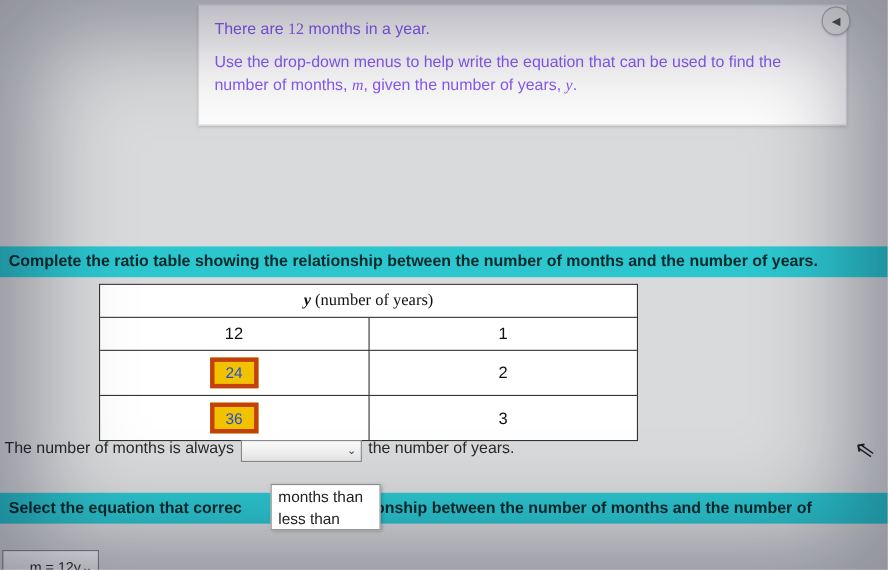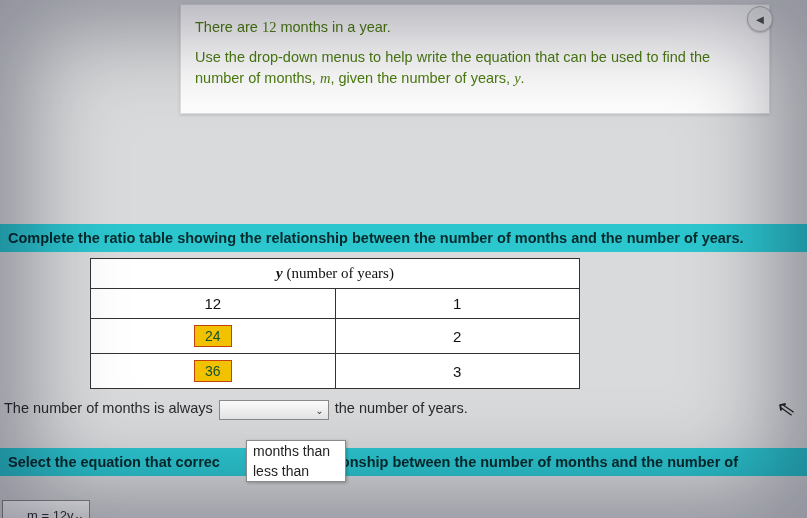--- a/index.html
+++ b/index.html
@@ -18,21 +18,21 @@
   }
   .top-card {
     position: absolute;
     left: 180px; top: 4px;
     width: 590px; height: 110px;
     background: #fdfdfd;
     border: 1px solid #e0e0e0;
     box-shadow: 0 1px 3px rgba(0,0,0,0.15);
     padding: 12px 18px 12px 14px;
     font-size: 14.5px;
-    color: #4d7c0f;
+    color: #8b5cf6;
     line-height: 1.4;
   }
   .top-card .num { font-family: "Times New Roman", serif; }
   .top-card em.var { font-family: "Times New Roman", serif; font-style: italic; }
   .audio-btn {
     position: absolute;
     right: 34px; top: 6px;
     width: 26px; height: 26px;
     border-radius: 50%;
     background: #f4f4f4;
@@ -72,24 +72,24 @@
     min-height: 30px;
     display:flex; align-items:center; justify-content:center;
   }
   .tcell:last-child { border-right: none; }
   .trow:last-child .tcell { border-bottom: none; }
   .th { font-family: "Times New Roman", serif; }
   .th .varit { font-style: italic; font-weight: bold; }
   .answer-box {
     display: inline-block;
     background: #f2c200;
-    border: 1px solid #c2410c;
+    border: 4px solid #c2410c;
     padding: 2px 10px;
     font-size: 14px;
-    color: #14532d;
+    color: #1d4ed8;
     min-width: 26px;
   }
   .sentence {
     position: absolute;
     left: 4px; top: 400px;
     font-size: 14.5px;
     color: #2a2a2a;
     display: flex; align-items: flex-start; gap: 6px;
   }
   .dd {

